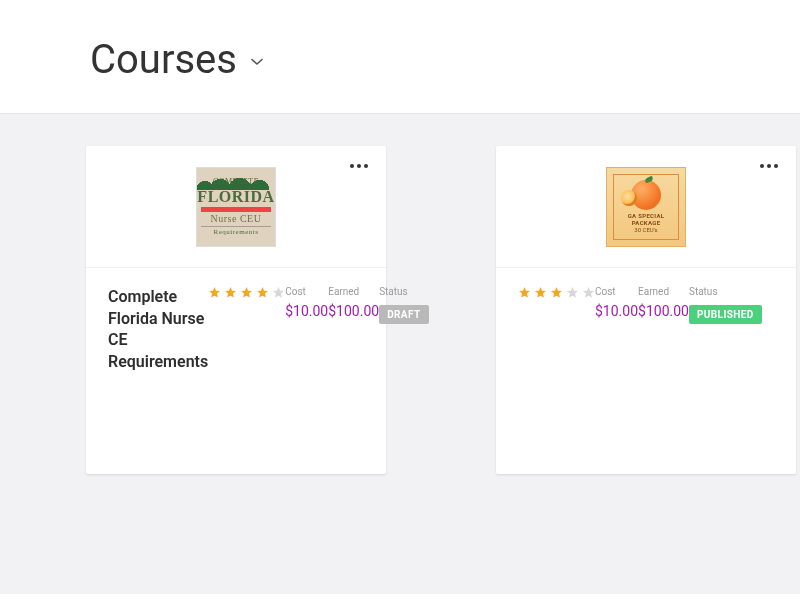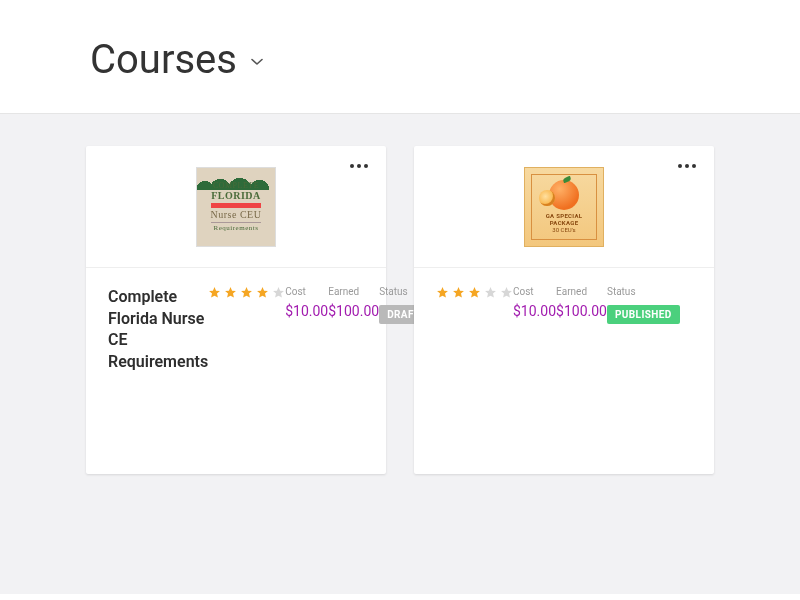--- a/index.html
+++ b/index.html
@@ -23,25 +23,26 @@
     color: #333;
     margin-right: 14px;
   }
   .chev-down {
     display: inline-block;
     margin-top:4px;
   }
   .chev-down svg { display:block; }
   .content {
     background: #f2f2f4;
-    padding: 32px 16px 120px 0;
+    padding: 32px 4px 120px 0;
     min-height: 480px;
     display: flex;
     gap: 28px;
     padding-left: 86px;
+    justify-content: space-between;
   }
   .card {
     width: 300px;
     background: #fff;
     border-radius: 2px;
     box-shadow: 0 1px 3px rgba(0,0,0,0.08), 0 1px 2px rgba(0,0,0,0.04);
     display: flex;
     flex-direction: column;
   }
   .card-top {
@@ -83,21 +84,21 @@
       radial-gradient(circle at 80% 100%, #2e6b3a 0 10px, transparent 10px);
   }
   .thumb-fl .txt{
     position:relative; z-index:1;
     font-family: Georgia, serif;
     color:#4a6b3a;
     font-size:9px;
     letter-spacing:0.5px;
   }
   .thumb-fl .txt .l1{font-size:8px;}
-  .thumb-fl .txt .l2{font-size:10px; font-weight:bold;}
+  .thumb-fl .txt .l2{font-size:16px; font-weight:bold;}
   .thumb-fl .txt .l3{font-size:10px; color:#7a6b4a; border-top:5px solid #ef4444; border-bottom:1px solid #a99; padding:1px 0; margin:1px 4px;}
   .thumb-fl .txt .l4{font-size:7px;}
   
   .thumb-ga {
     background: linear-gradient(#f7d9a0,#f3c77d);
     border:1px solid #e0b060;
   }
   .thumb-ga .inner{
     position:absolute; inset:6px;
     border:1px solid #d89040;

